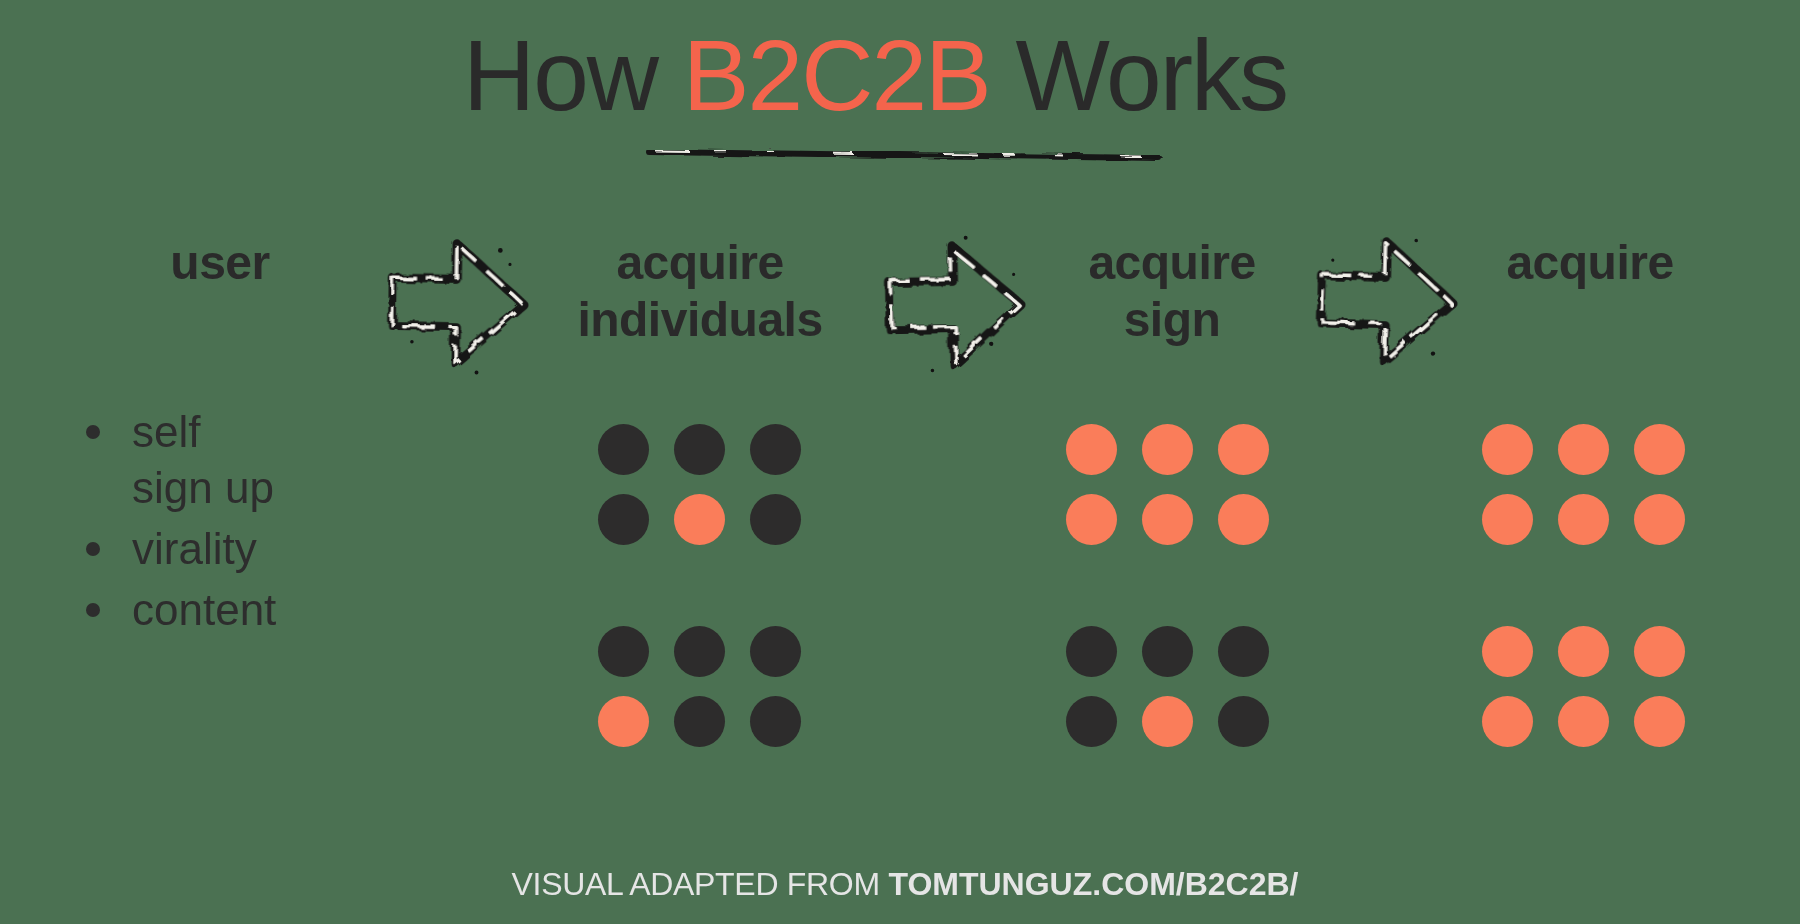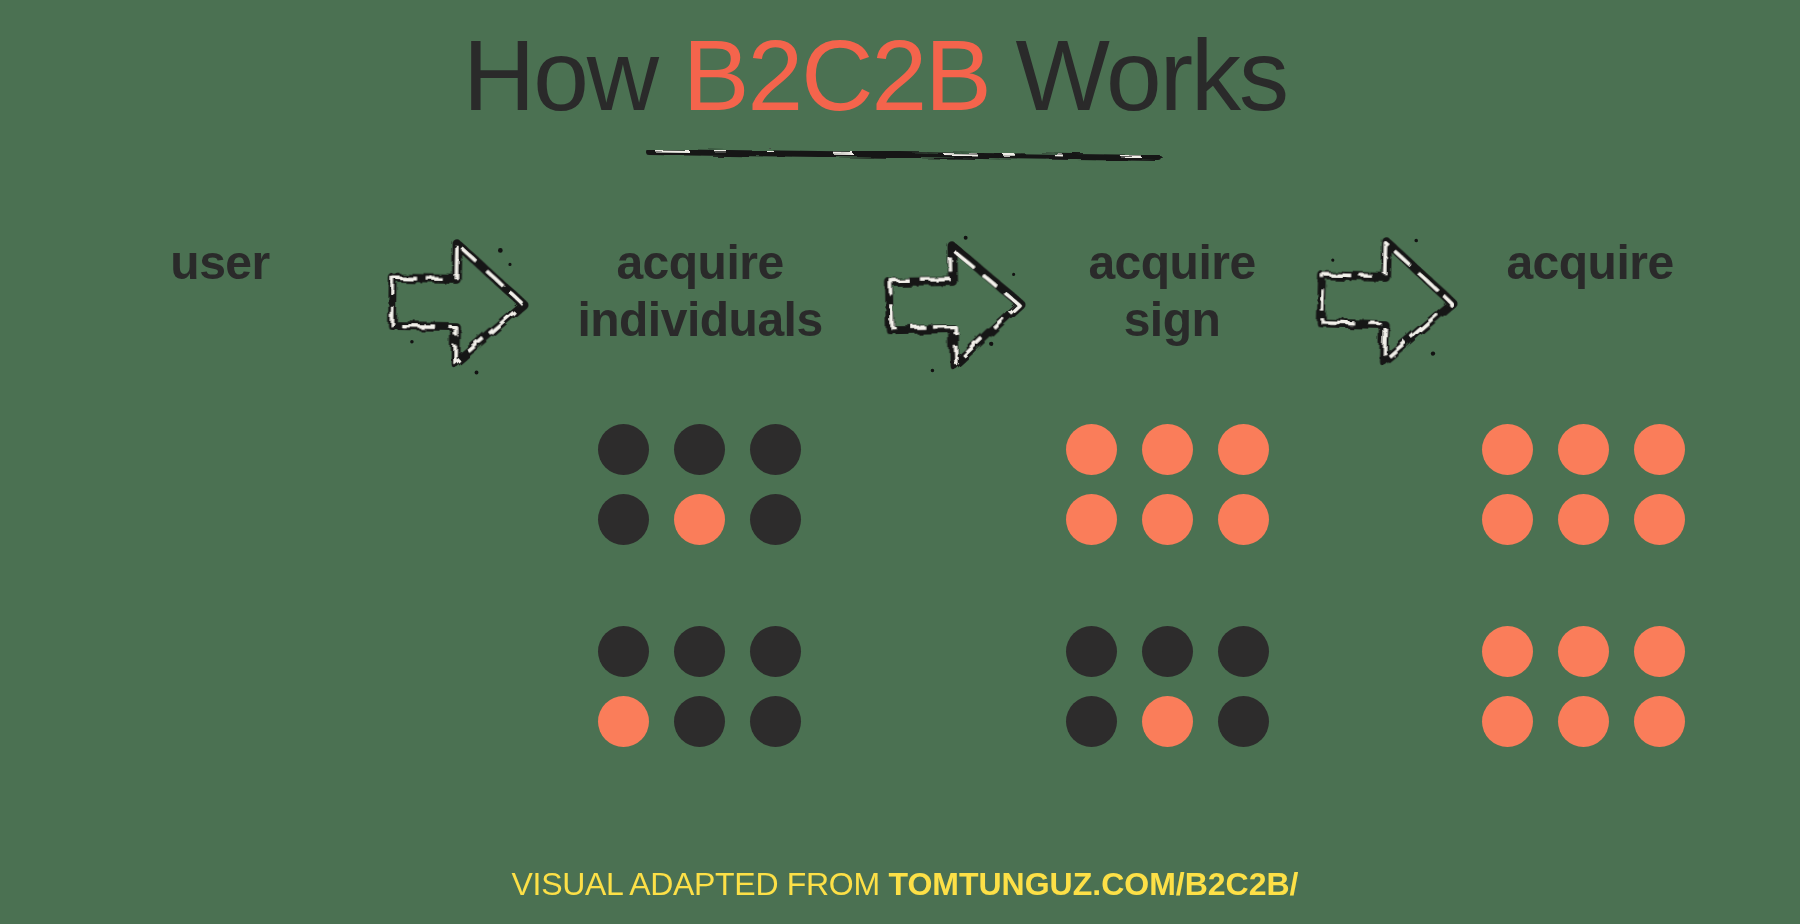--- a/index.html
+++ b/index.html
@@ -63,21 +63,21 @@
 
   
   .arrow{position:absolute;width:148px;height:158px;}
   .arrow.a1{left:383px;top:224px;transform:rotate(1deg);}
   .arrow.a2{left:880px;top:226px;transform:rotate(-1deg);}
   .arrow.a3{left:1312px;top:222px;transform:rotate(1.5deg);}
 
   
   .footer{
     position:absolute;left:905px;top:866px;transform:translateX(-50%);
-    font-size:32px;color:#fde047;white-space:nowrap;letter-spacing:-0.3px;
+    font-size:32px;color:#e5e5e5;white-space:nowrap;letter-spacing:-0.3px;
   }
   .footer .bold{font-weight:700;letter-spacing:0;}
   .hidden-defs{position:absolute;width:0;height:0;overflow:hidden;}
 </style>
 </head>
 <body>
 
 <svg class="hidden-defs" aria-hidden="true">
   <defs>
     <filter id="roughF" x="-15%" y="-15%" width="130%" height="130%">
@@ -110,20 +110,25 @@
     <div>individuals</div>
   </div>
   <div class="col-header c3">
     <div>acquire</div>
     <div>sign</div>
   </div>
   <div class="col-header c4">
     <div>acquire</div>
   </div>
 
+  <ul class="bullets">
+      <li>self sign up</li>
+      <li>virality</li>
+      <li>content</li>
+    </ul>
 
   <div class="dots c2">
       <div class="dot-cluster">
         <span class="dot" style="background: rgb(45, 44, 44);"></span>
         <span class="dot" style="background: rgb(45, 44, 44);"></span>
         <span class="dot" style="background: rgb(45, 44, 44);"></span>
         <span class="dot" style="background: rgb(45, 44, 44);"></span>
         <span class="dot" style="background: rgb(250, 125, 90);"></span>
         <span class="dot" style="background: rgb(45, 44, 44);"></span>
       </div>

